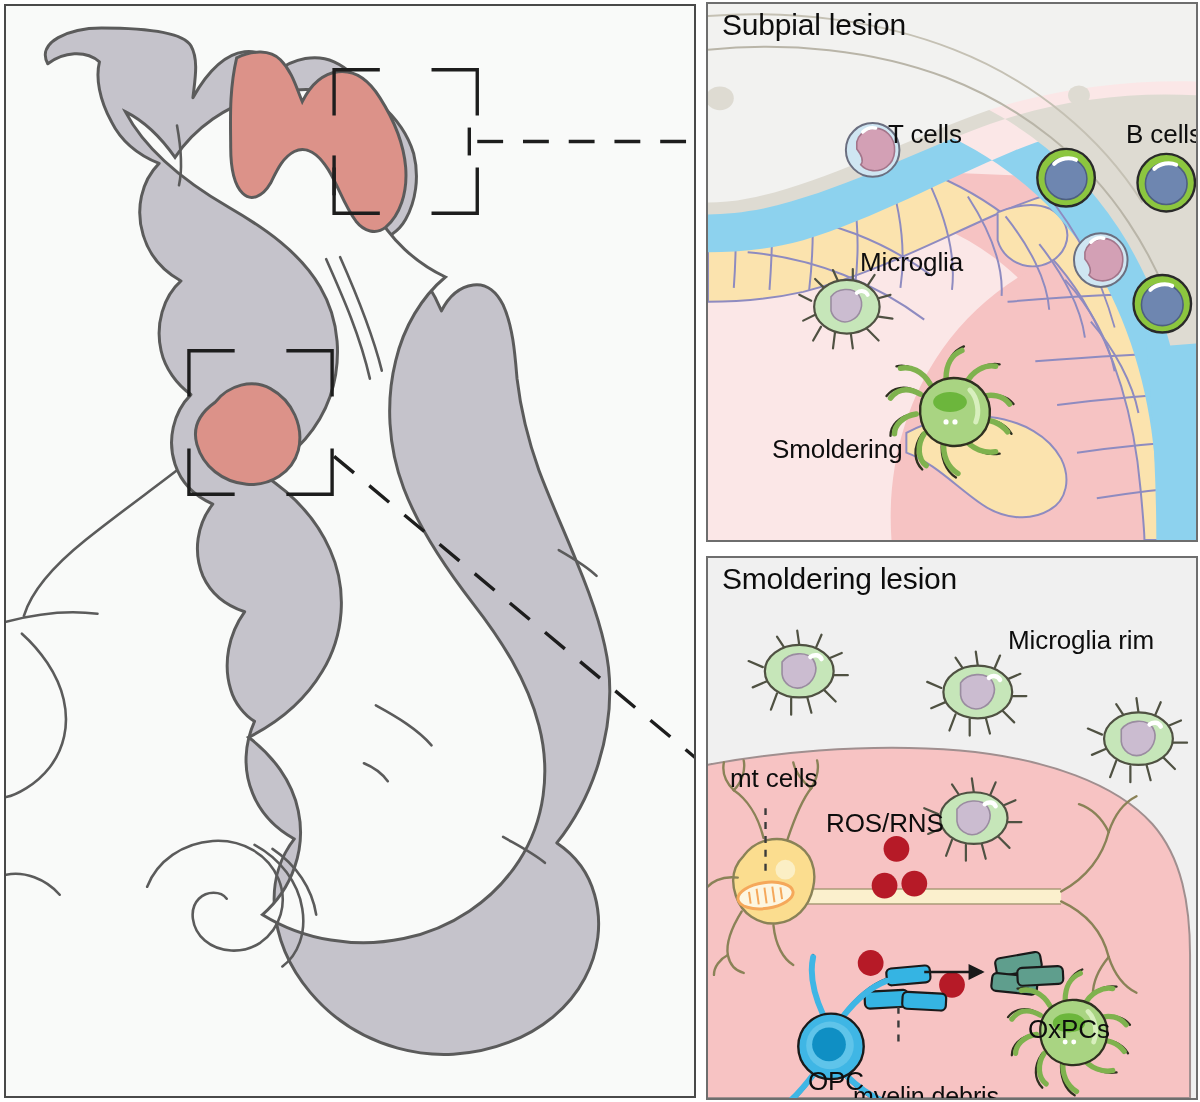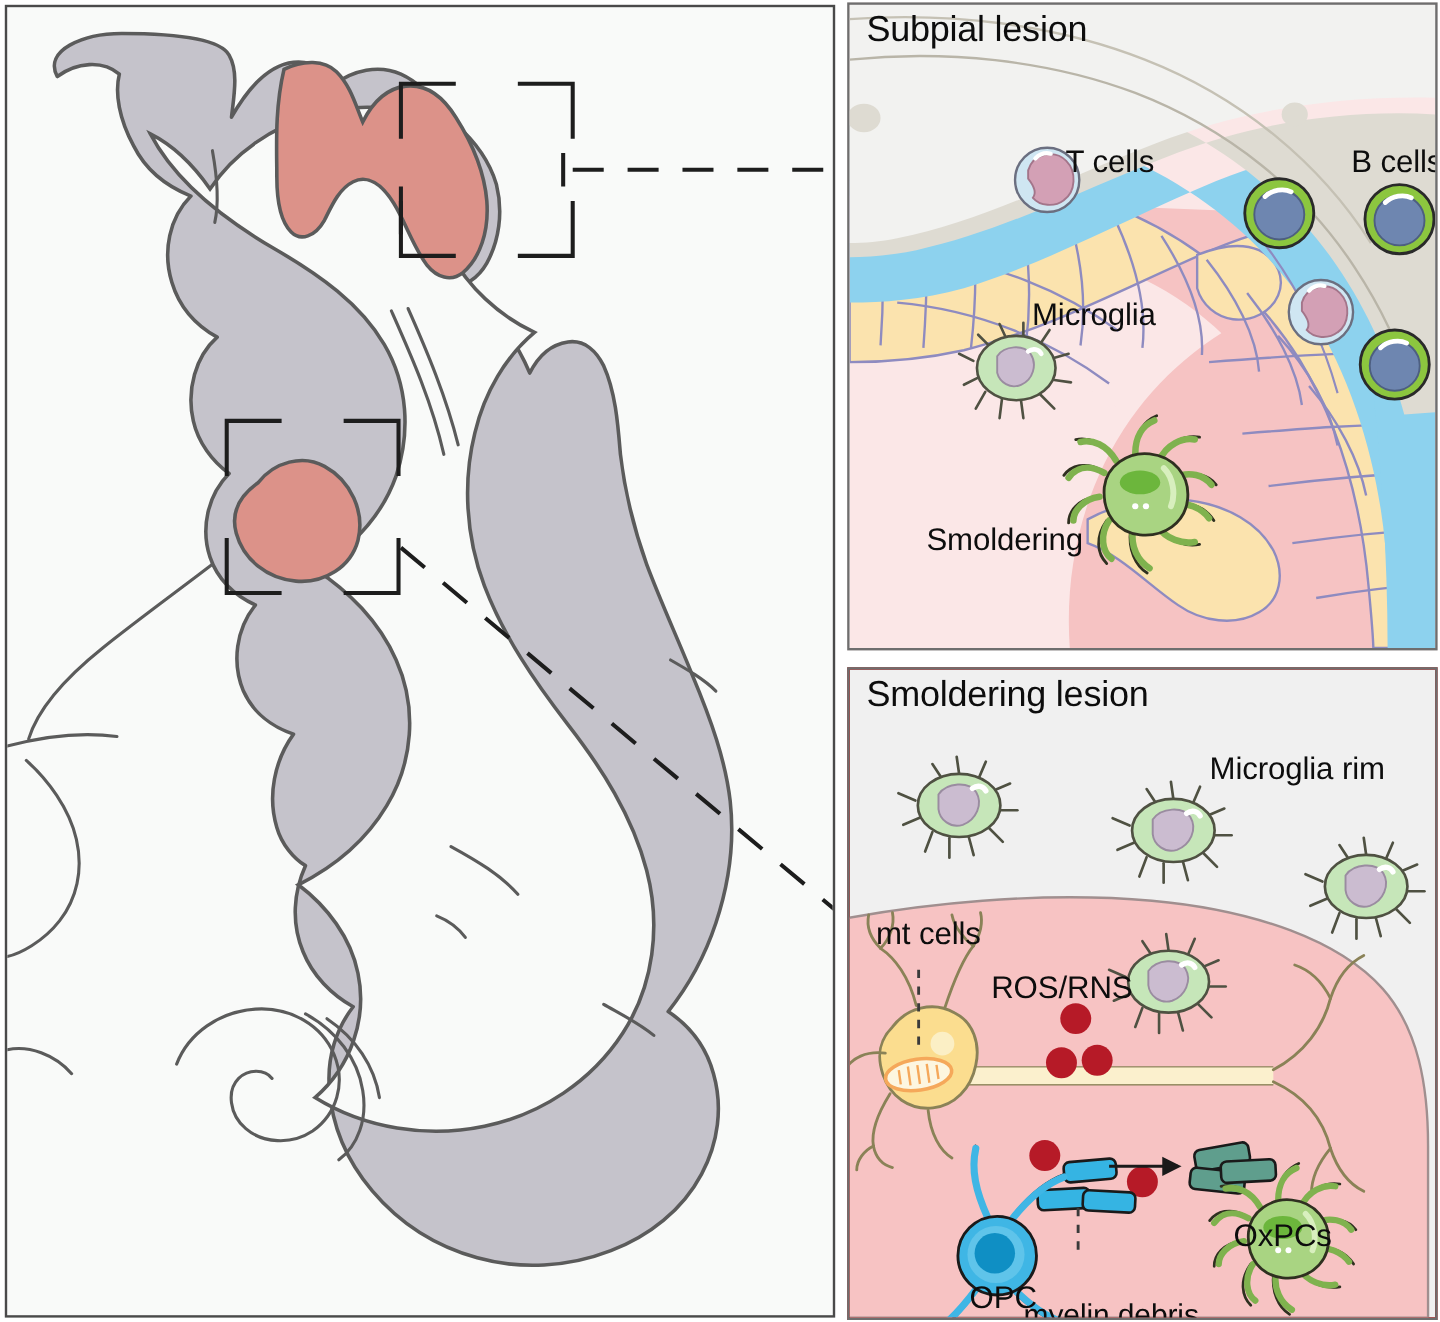--- a/index.html
+++ b/index.html
@@ -34,21 +34,21 @@
     overflow: hidden;
   }
   #subpial-panel {
     left: 706px; top: 2px;
     width: 492px; height: 540px;
     background: #fdf2f2;
   }
   #smoldering-panel {
     left: 706px; top: 556px;
     width: 492px; height: 544px;
-    background: #b91c1c;
+    background: #0f766e;
   }
   .panel-title {
     position: absolute;
     left: 14px; top: 4px;
     font-size: 30px;
     color: #0d0d0d;
     letter-spacing: -0.2px;
     z-index: 40;
     white-space: nowrap;
   }

